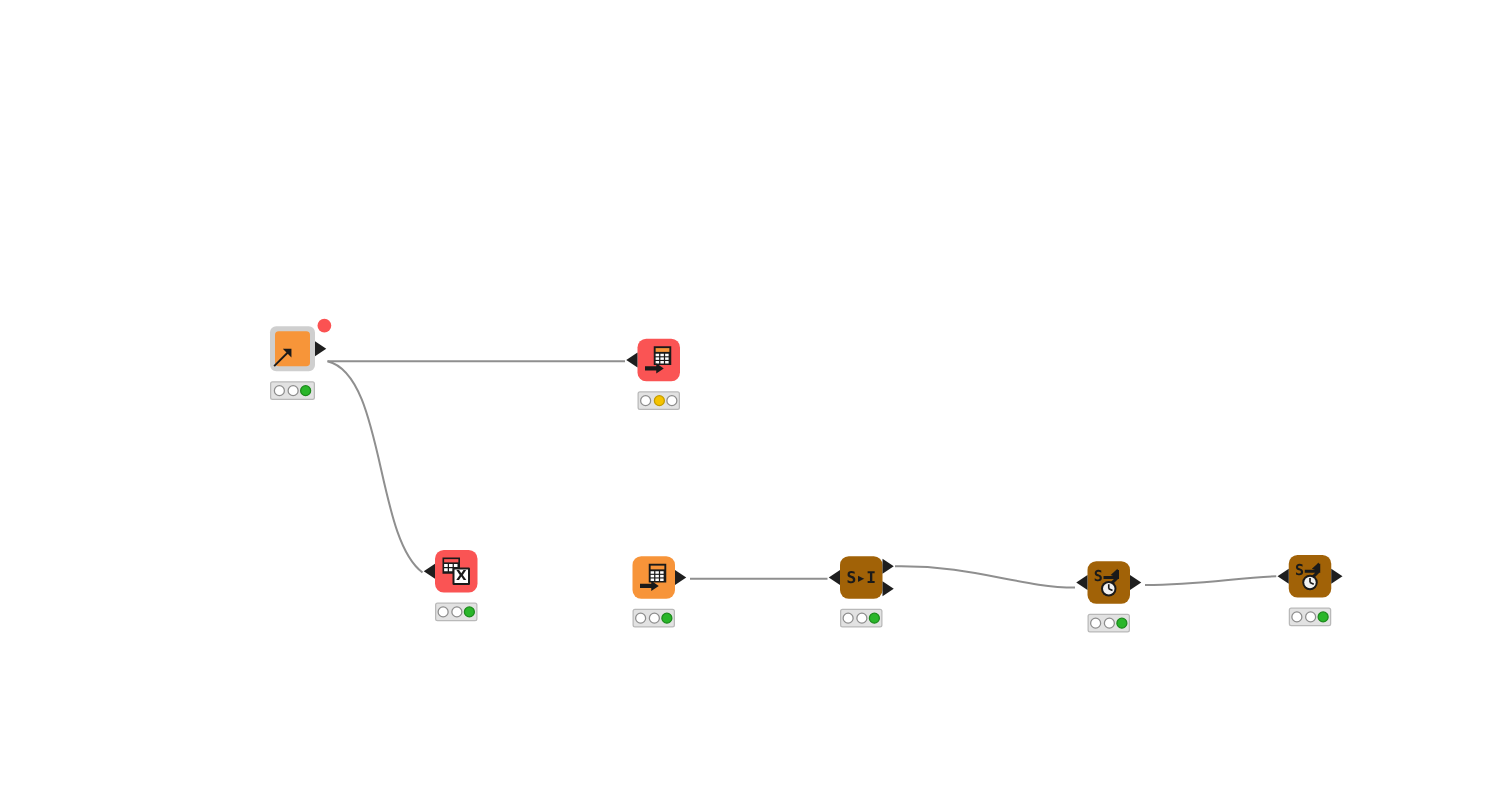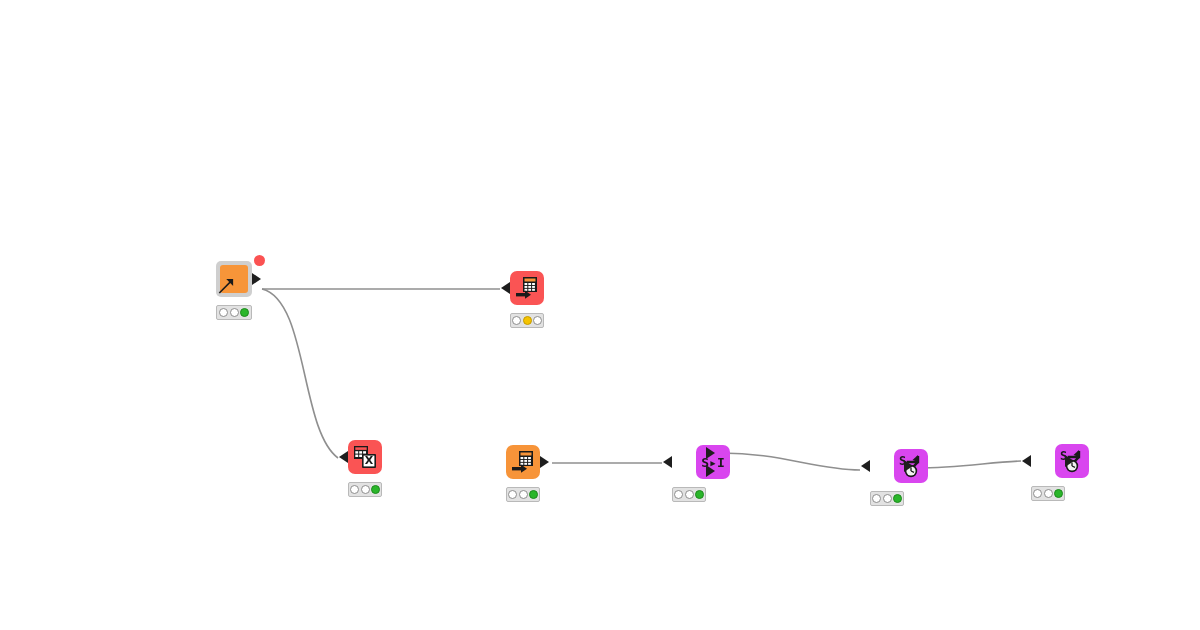--- a/index.html
+++ b/index.html
@@ -39,21 +39,21 @@
     width: 34px;
     height: 34px;
     border-radius: 7px;
     box-sizing: border-box;
     display: flex;
     align-items: center;
     justify-content: center;
   }
   .node-body.red   { background: #fa5454; }
   .node-body.orange{ background: #f79439; }
-  .node-body.yellow{ background: #d946ef; margin-left: 24px; }
+  .node-body.yellow{ background: #a16207; }
   .node-body.source {
     background: #cfcfcf;
     border-radius: 5px;
     width: 36px;
     height: 36px;
     padding: 4px;
   }
   .node-body.source .inner {
     width: 100%;
     height: 100%;

